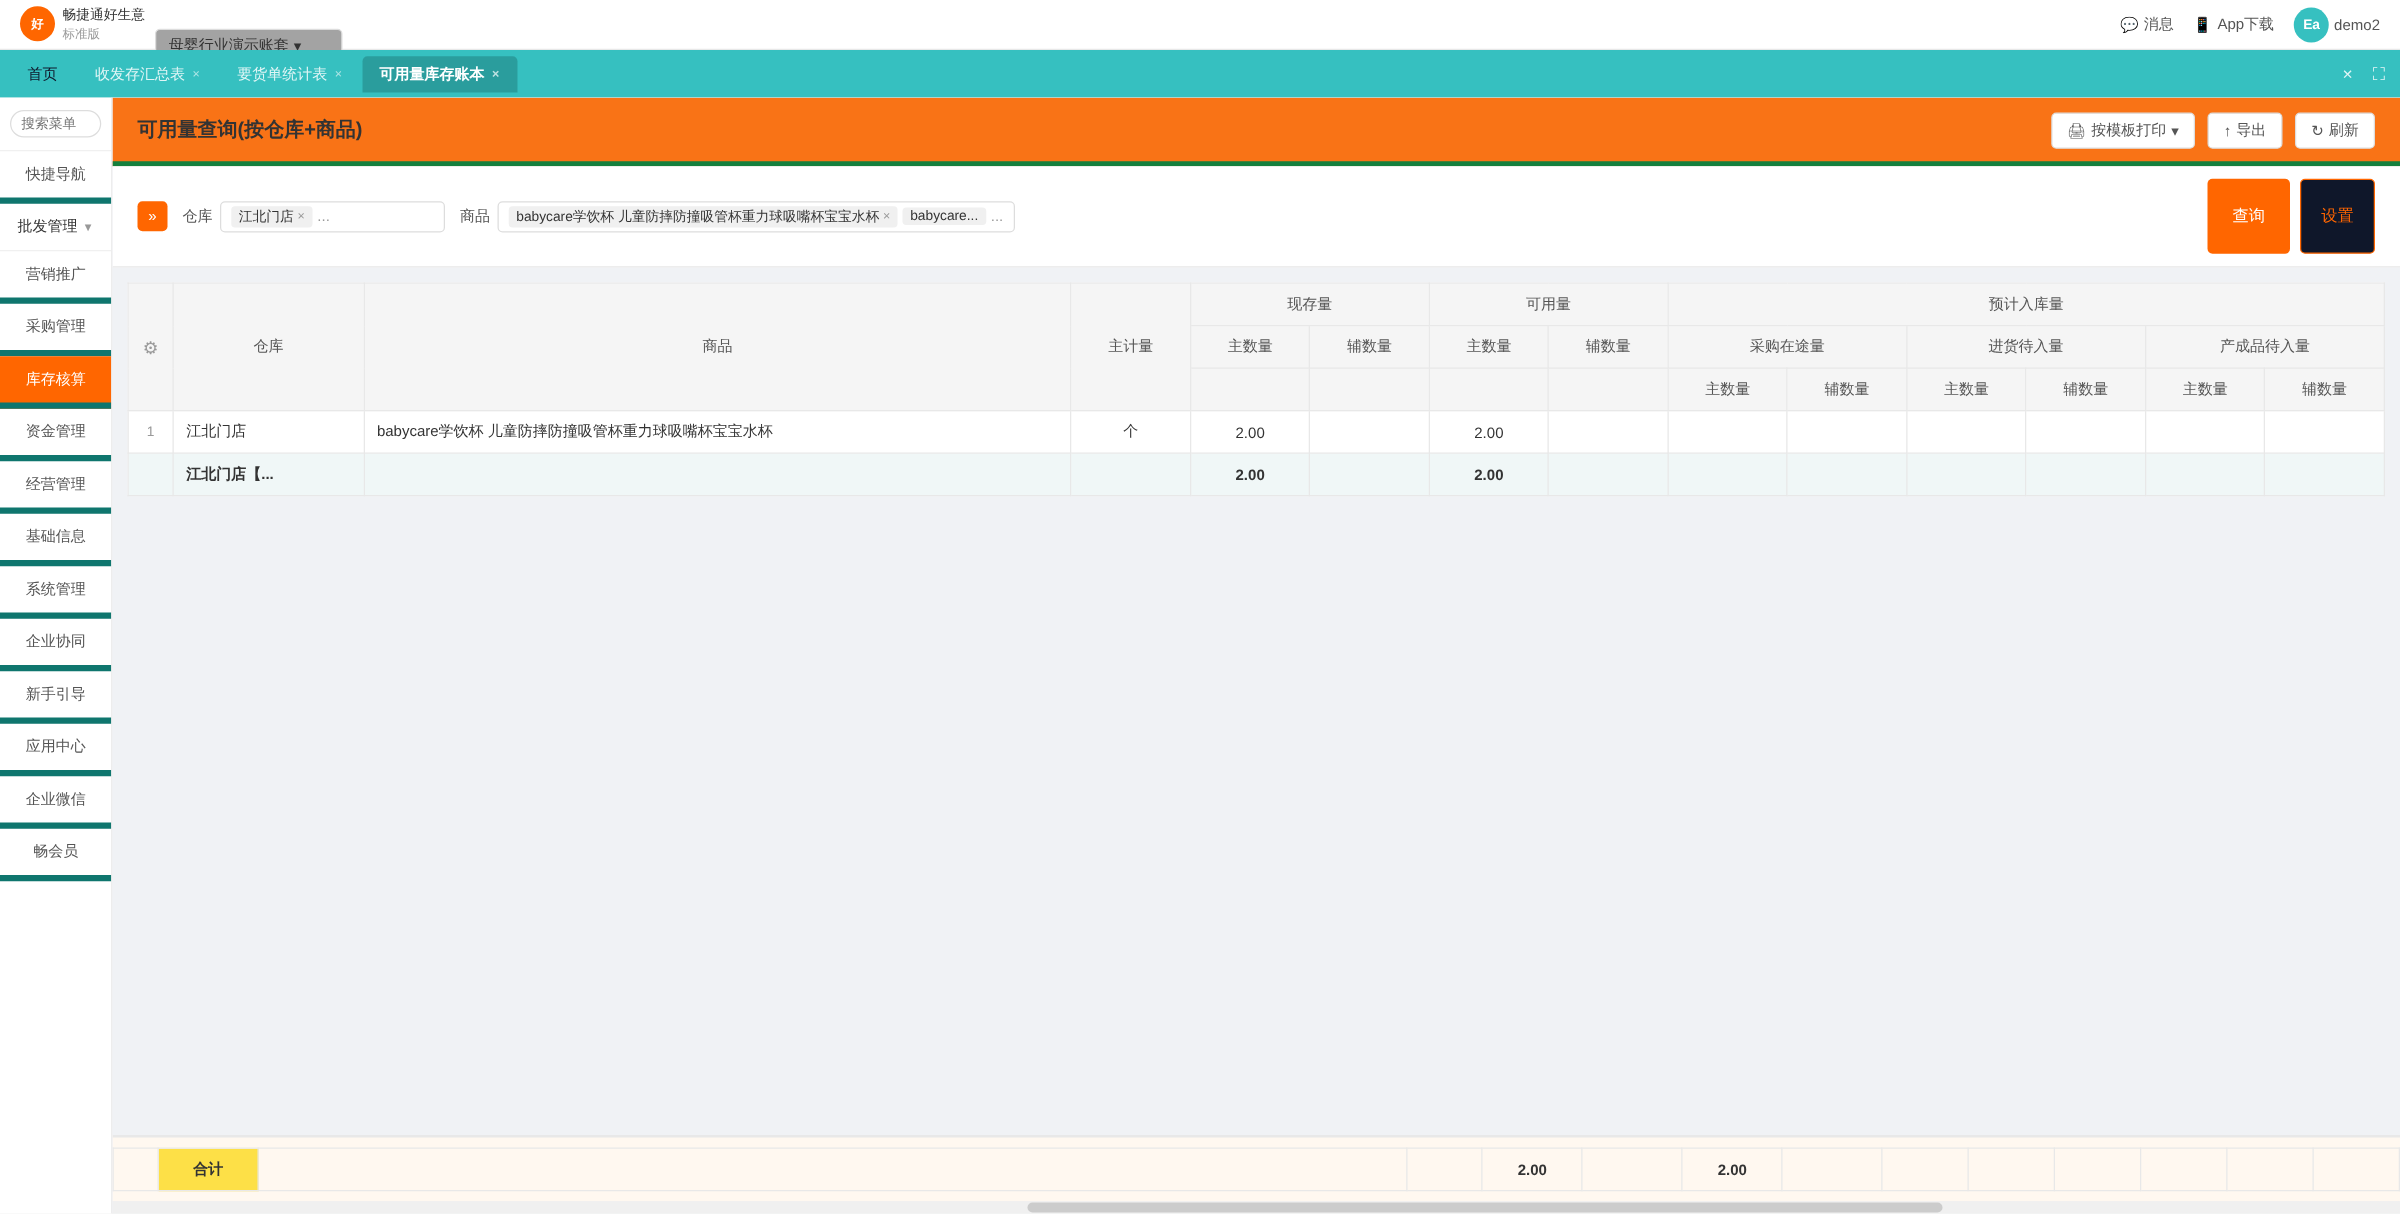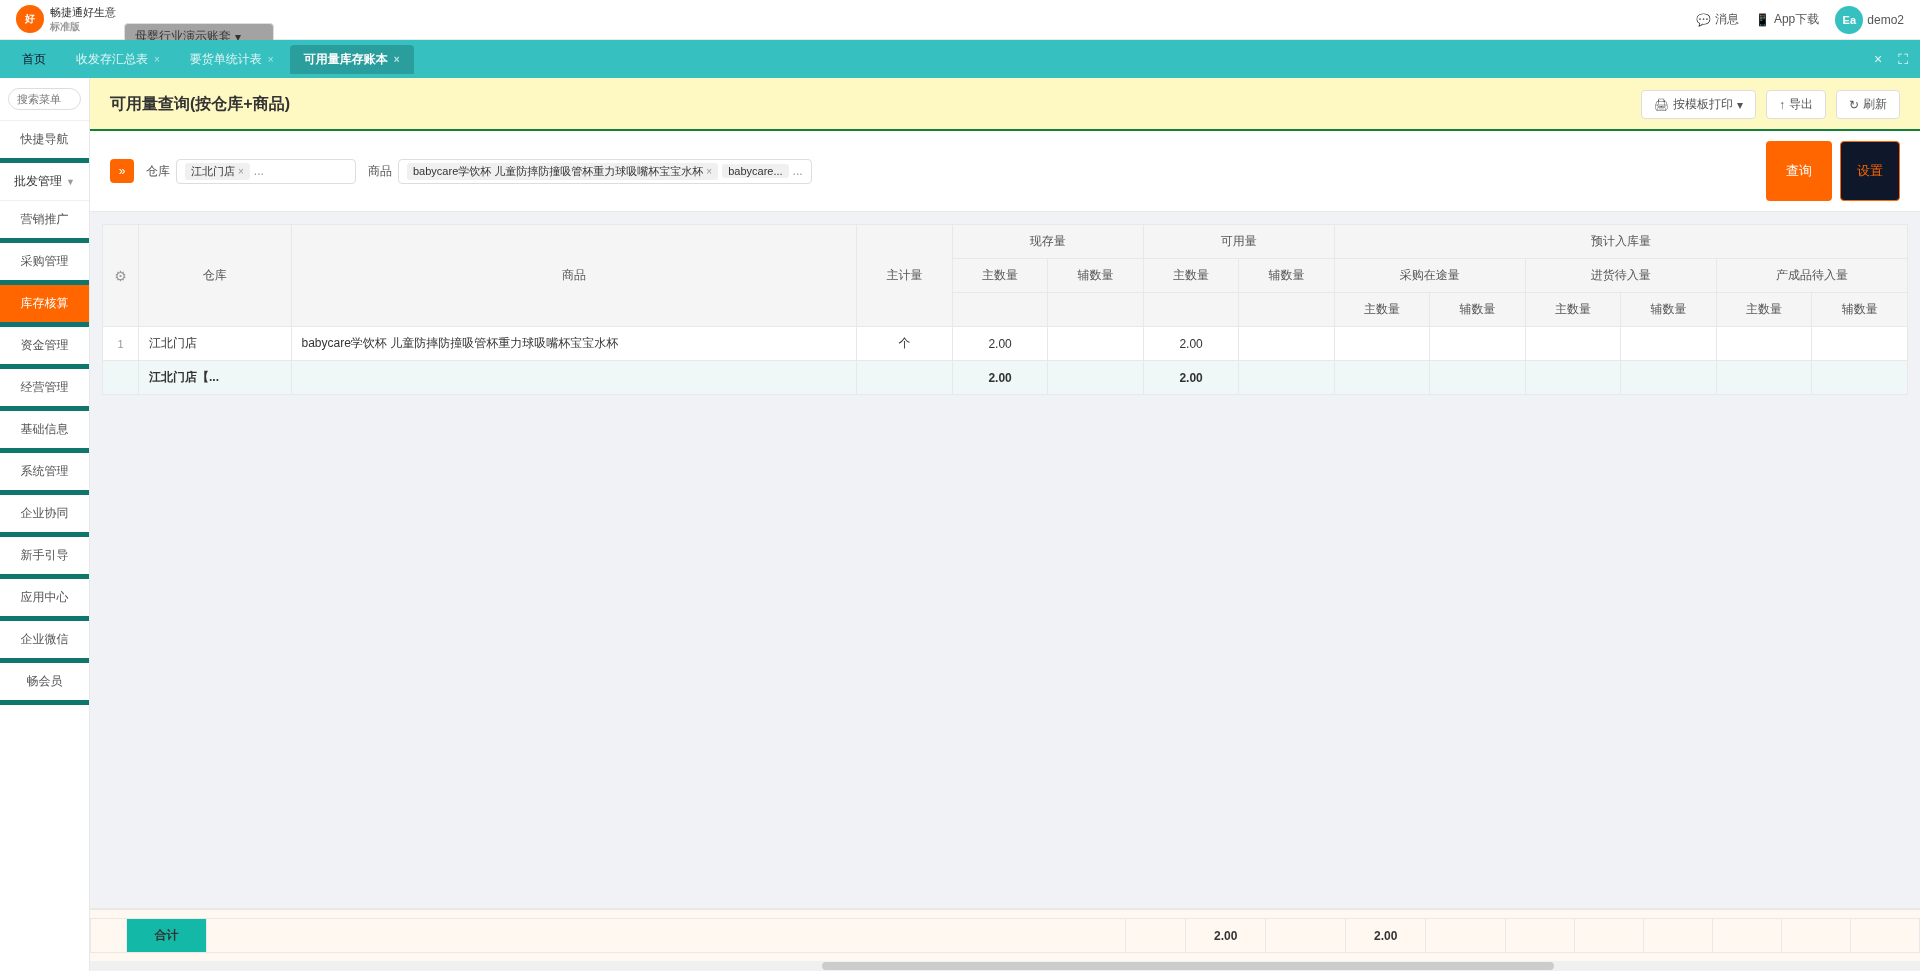--- a/index.html
+++ b/index.html
@@ -39,21 +39,20 @@
       font-weight: bold;
     }
     .logo-text {
       font-size: 11px;
       color: #333;
       line-height: 1.3;
     }
     .logo-sub {
       font-size: 10px;
       color: #999;
-      font-weight: bold;
     }
     .store-selector {
       display: flex;
       align-items: center;
       gap: 4px;
       padding: 4px 10px;
       border: 1px solid #ddd;
       border-radius: 4px;
       background: #a3a3a3;
       cursor: pointer;
@@ -203,23 +202,23 @@
     .content-area {
       flex: 1;
       display: flex;
       flex-direction: column;
       overflow: hidden;
       background: #f0f2f5;
     }
 
     
     .page-header {
-      background: #fef9c3;
+      background: #f97316;
       padding: 12px 20px 0 20px;
-      border-bottom: 2px solid #15803d;
+      border-bottom: 4px solid #15803d;
       flex-shrink: 0;
     }
     .page-title-row {
       display: flex;
       align-items: center;
       justify-content: space-between;
       margin-bottom: 10px;
     }
     .page-title {
       font-size: 16px;
@@ -660,21 +659,21 @@
           </tr>
         </tbody>
       </table>
     </div>
 
     <div class="table-footer">
       <table style="width:100%; border-collapse:collapse; font-size:12px;">
         <tbody>
             <tr>
           <td style="width:36px; border:1px solid #e8e8e8; padding:8px 4px; background:#fff8f0;"></td>
-          <td style="width:80px; border:1px solid #e8e8e8; padding:8px 10px; text-align:center; background:#14b8a6; font-weight:bold;"><span>合计</span></td>
+          <td style="width:80px; border:1px solid #e8e8e8; padding:8px 10px; text-align:center; background:#fde047; font-weight:bold;"><span>合计</span></td>
           <td style="min-width:280px; border:1px solid #e8e8e8; padding:8px 10px; background:#fff8f0;"></td>
           <td style="width:60px; border:1px solid #e8e8e8; padding:8px 10px; background:#fff8f0;"></td>
           <td style="width:80px; border:1px solid #e8e8e8; padding:8px 10px; text-align:center; background:#fff8f0; font-weight:bold;"><span>2.00</span></td>
           <td style="width:80px; border:1px solid #e8e8e8; padding:8px 10px; background:#fff8f0;"></td>
           <td style="width:80px; border:1px solid #e8e8e8; padding:8px 10px; text-align:center; background:#fff8f0; font-weight:bold;"><span>2.00</span></td>
           <td style="width:80px; border:1px solid #e8e8e8; padding:8px 10px; background:#fff8f0;"></td>
           <td style="border:1px solid #e8e8e8; padding:8px 10px; background:#fff8f0;"></td>
           <td style="border:1px solid #e8e8e8; padding:8px 10px; background:#fff8f0;"></td>
           <td style="border:1px solid #e8e8e8; padding:8px 10px; background:#fff8f0;"></td>
           <td style="border:1px solid #e8e8e8; padding:8px 10px; background:#fff8f0;"></td>

